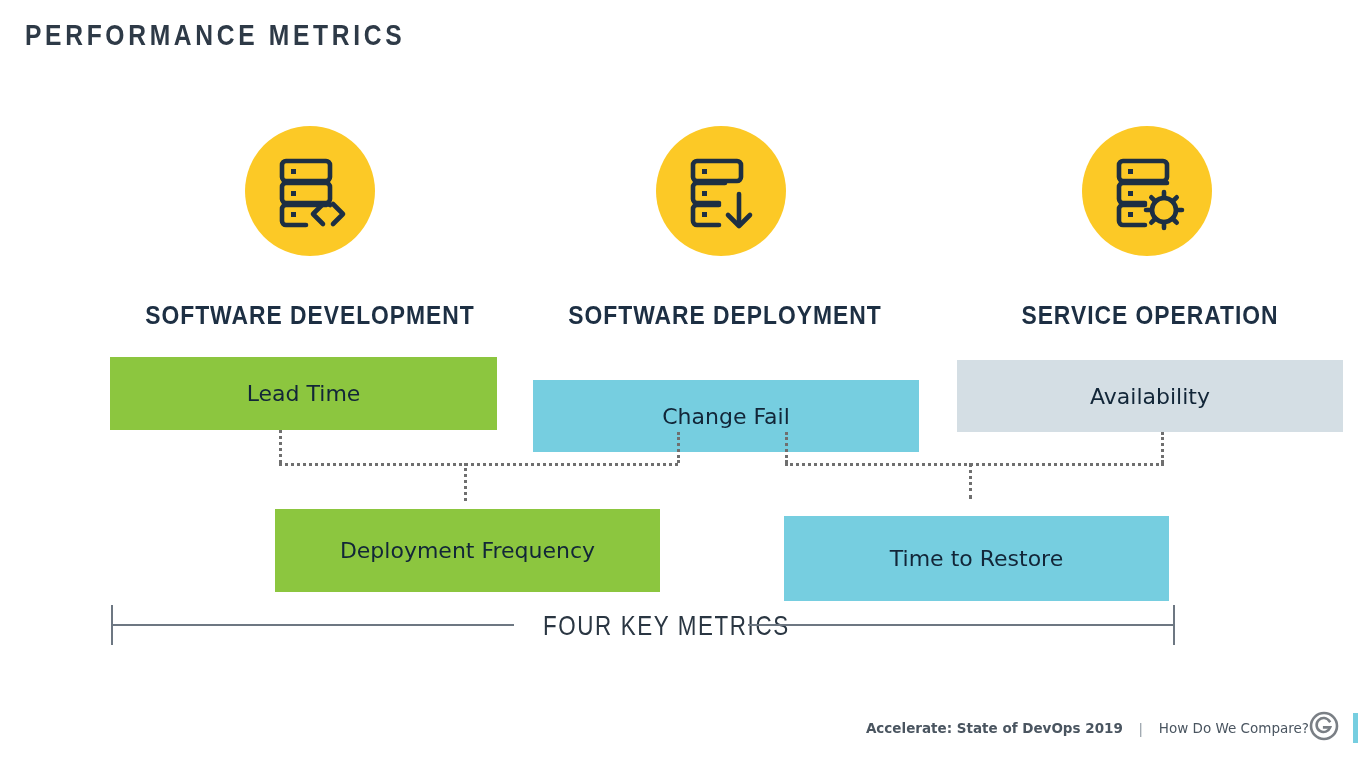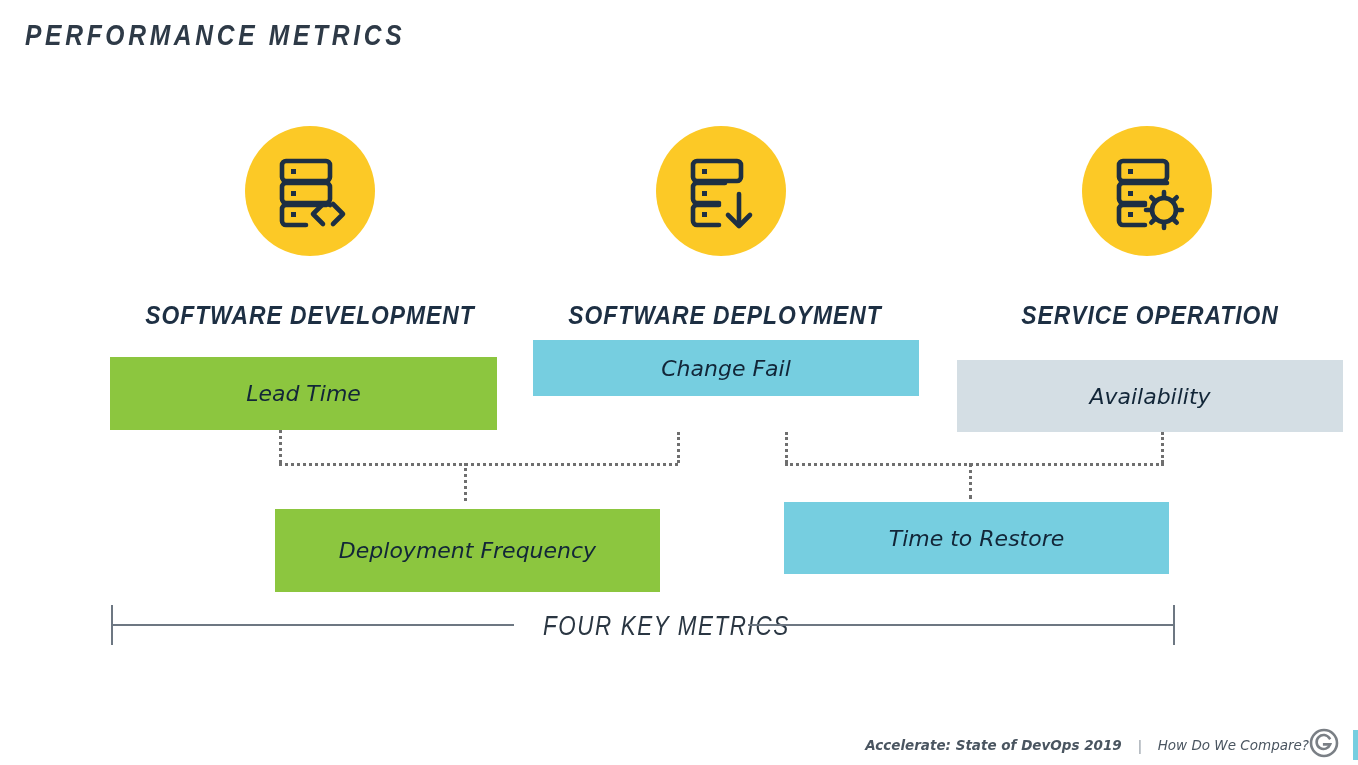--- a/index.html
+++ b/index.html
@@ -9,21 +9,20 @@
   }
   body {
     font-family: "Liberation Sans", sans-serif;
   }
   #slide {
     position: relative;
     width: 1358px;
     height: 765px;
     background: #ffffff;
     overflow: hidden;
-    font-style: italic;
   }
 
   
   #slide-title {
     position: absolute;
     left: 25px;
     top: 18px;
     font-family: "Liberation Sans Narrow", "Liberation Sans", sans-serif;
     font-size: 30px;
     font-weight: bold;
@@ -108,21 +107,21 @@
     color: #2a3642;
     white-space: nowrap;
     transform: scaleX(0.80);
     transform-origin: center;
   }
 
   
   #footer {
     position: absolute;
     left: 0;
-    bottom: 3px;
+    bottom: 20px;
     width: 1358px;
     display: flex;
     align-items: center;
     justify-content: flex-end;
     gap: 0px;
   }
   #footer-title {
     font-family: "DejaVu Sans", sans-serif;
     font-size: 13.5px;
     font-weight: bold;
@@ -203,41 +202,41 @@
     </span>
   </div>
 
   <div class="col-heading" style="left:110px; top:300px; width:400px;">SOFTWARE DEVELOPMENT</div>
   <div class="col-heading" style="left:530px; top:300px; width:390px;">SOFTWARE DEPLOYMENT</div>
   <div class="col-heading" style="left:955px; top:300px; width:390px;">SERVICE OPERATION</div>
 
   <div class="metric-bar bar-green" style="left:110px; top:357px; width:387px; height:73px;justify-content:center;">
     <span>Lead Time</span>
   </div>
-  <div class="metric-bar bar-blue" style="left:533px; top:340px; width:386px; height:56px;">
+  <div class="metric-bar bar-blue" style="left:533px; top:380px; width:386px; height:72px;">
     <span>Change Fail</span>
   </div>
   <div class="metric-bar bar-gray" style="left:957px; top:360px; width:386px; height:72px;">
     <span>Availability</span>
   </div>
 
   <div class="dot-v" style="left:279px; top:430px; height:33px;"></div>
   <div class="dot-h" style="left:279px; top:463px; width:399px;"></div>
   <div class="dot-v" style="left:677px; top:432px; height:31px;"></div>
   <div class="dot-v" style="left:464px; top:463px; height:38px;"></div>
 
   <div class="dot-v" style="left:785px; top:432px; height:31px;"></div>
   <div class="dot-h" style="left:785px; top:463px; width:379px;"></div>
   <div class="dot-v" style="left:1161px; top:432px; height:31px;"></div>
   <div class="dot-v" style="left:969px; top:463px; height:36px;"></div>
 
   <div class="metric-bar bar-green" style="left:275px; top:509px; width:385px; height:83px;">
     <span>Deployment Frequency</span>
   </div>
-  <div class="metric-bar bar-blue" style="left:784px; top:502px; width:385px; height:72px;">
+  <div class="metric-bar bar-blue" style="left:784px; top:516px; width:385px; height:85px;">
     <span>Time to Restore</span>
   </div>
 
   <div class="bracket-tick" style="left:111px; top:605px; height:40px;"></div>
   <div class="bracket-line" style="left:111px; top:624px; width:403px;"></div>
   <div id="bracket-label" style="left:521px; top:610px; width:220px; text-align:center;">FOUR KEY METRICS</div>
   <div class="bracket-line" style="left:748px; top:624px; width:426px;"></div>
   <div class="bracket-tick" style="left:1173px; top:605px; height:40px;"></div>
 
   <div id="footer">

